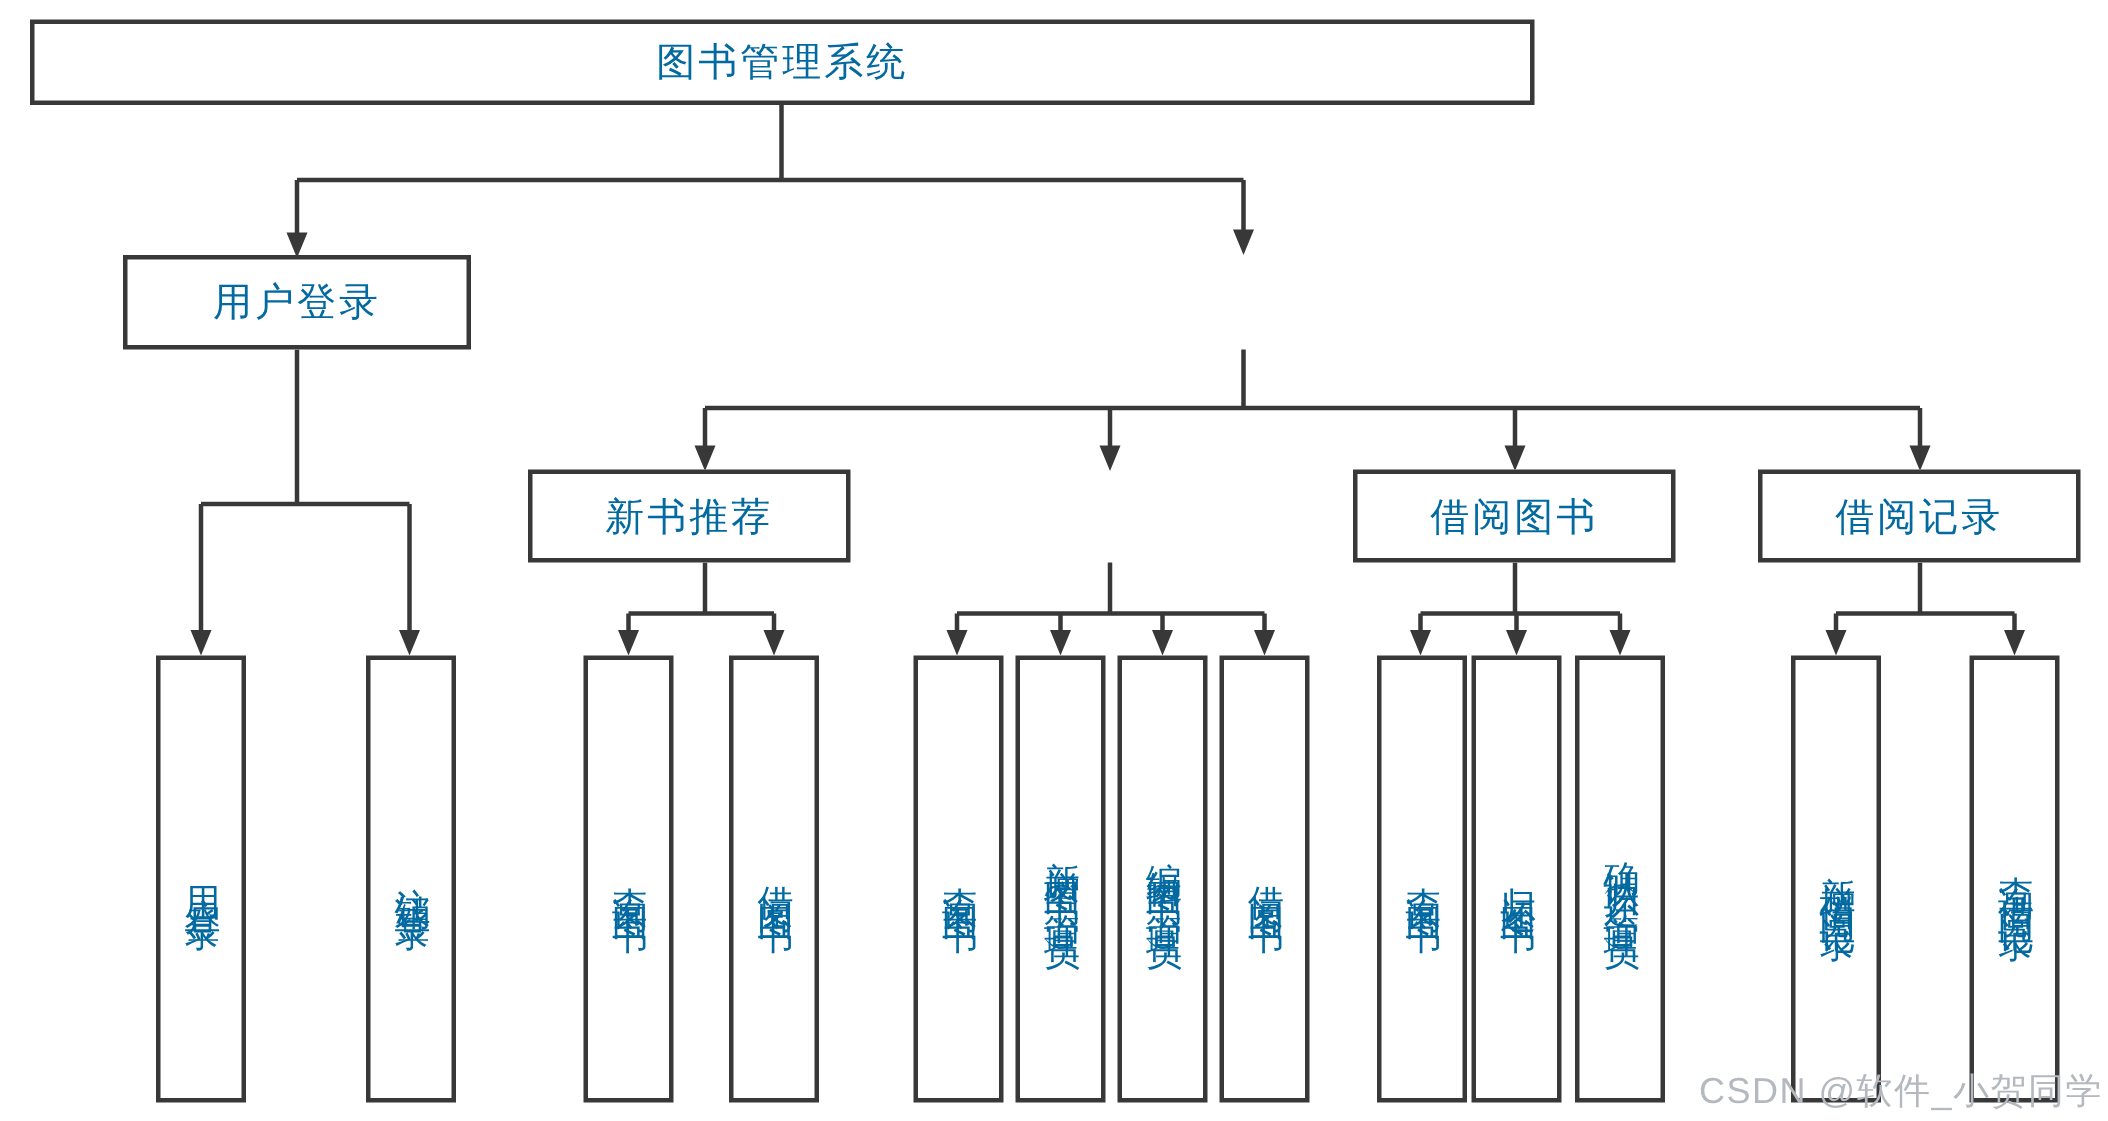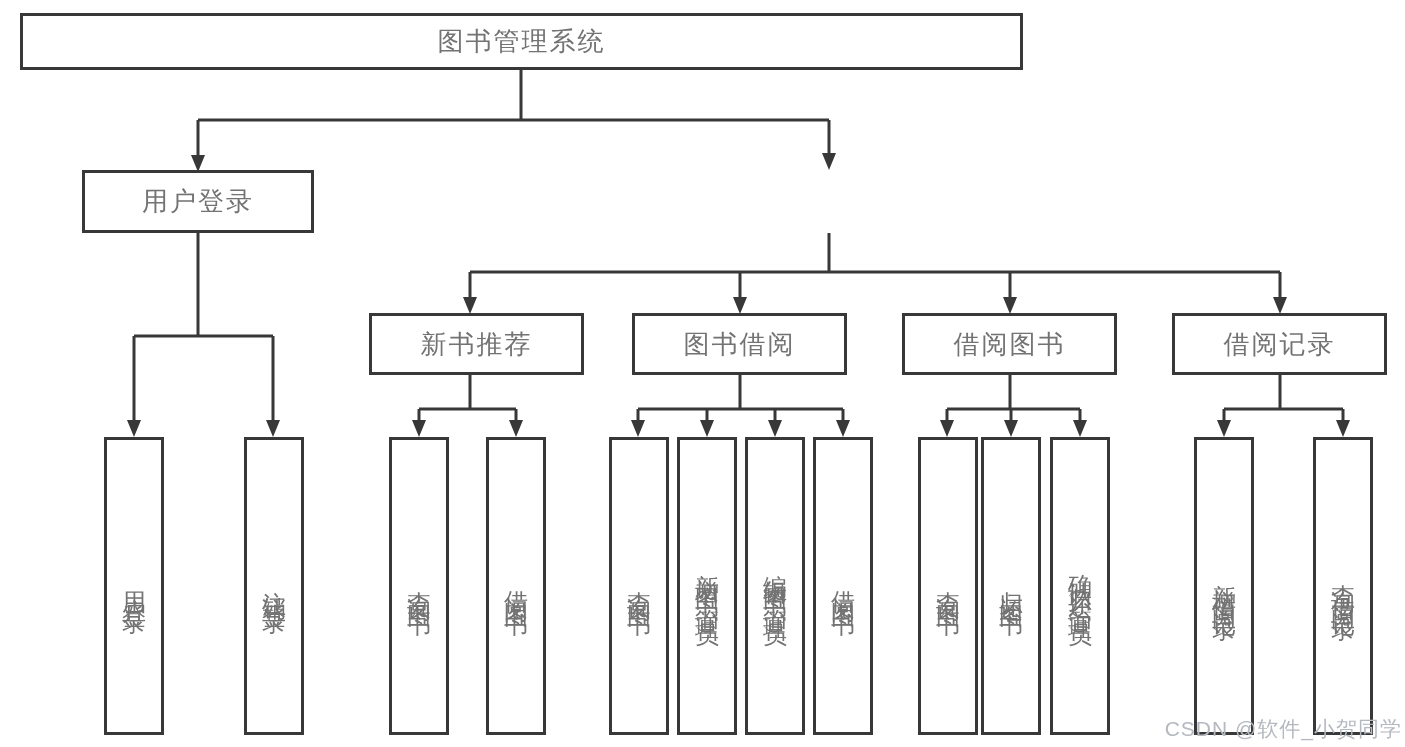--- a/index.html
+++ b/index.html
@@ -23,53 +23,53 @@
     height: 747px;
   }
   .node {
     position: absolute;
     box-sizing: border-box;
     border: 3px solid #383838;
     background: #ffffff;
     display: flex;
     align-items: center;
     justify-content: center;
-    color: #737373;
+    color: #0369a1;
   }
   .node-h .label {
     font-size: 26px;
     letter-spacing: 2px;
     white-space: nowrap;
   }
   .node-root { left: 20px; top: 13px; width: 1003px; height: 57px; }
   .node-l2a  { left: 82px;  top: 170px; width: 232px; height: 63px; }
   .node-l2b  { left: 712px; top: 170px; width: 231px; height: 63px; }
   .node-l3   { top: 313px; width: 215px; height: 62px; }
-  .node-l3a  { left: 369px; }
+  .node-l3a  { left: 352px; }
   .node-l3b  { left: 632px; }
   .node-l3c  { left: 902px; }
   .node-l3d  { left: 1172px; }
   .leaf {
     top: 437px;
     width: 60px;
     height: 298px;
   }
   .leaf .label {
     writing-mode: vertical-rl;
     text-orientation: mixed;
     font-size: 24px;
     letter-spacing: 7px;
     line-height: 1;
     white-space: nowrap;
   }
   .watermark {
     position: absolute;
     right: 3px;
     bottom: 4px;
-    font-size: 21px;
+    font-size: 24px;
     letter-spacing: 1px;
     color: #b4b8bf;
     white-space: nowrap;
     pointer-events: none;
   }
 </style>
 </head>
 <body>
 
 <div class="canvas">
@@ -106,23 +106,20 @@
   <div class="node node-h node-root">
     <span class="label">图书管理系统</span>
   </div>
 
   <div class="node node-h node-l2a">
     <span class="label">用户登录</span>
   </div>
 
   <div class="node node-h node-l3 node-l3a">
     <span class="label">新书推荐</span>
-  </div>
-  <div class="node node-h node-l3 node-l3b">
-    <span class="label">图书借阅</span>
   </div>
   <div class="node node-h node-l3 node-l3c">
     <span class="label">借阅图书</span>
   </div>
   <div class="node node-h node-l3 node-l3d">
     <span class="label">借阅记录</span>
   </div>
 
   <div class="node leaf" style="left:104px;">
     <span class="label">用户登录</span>

